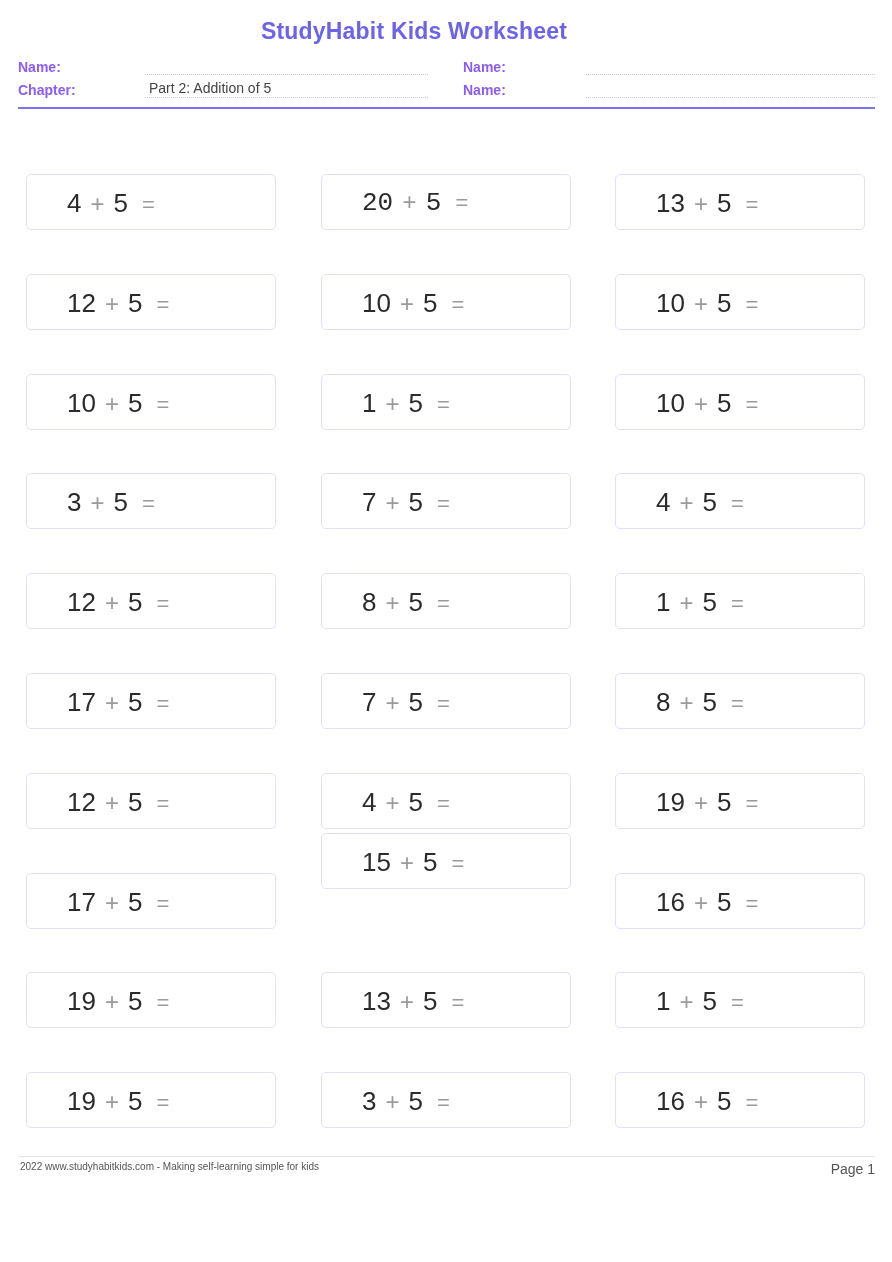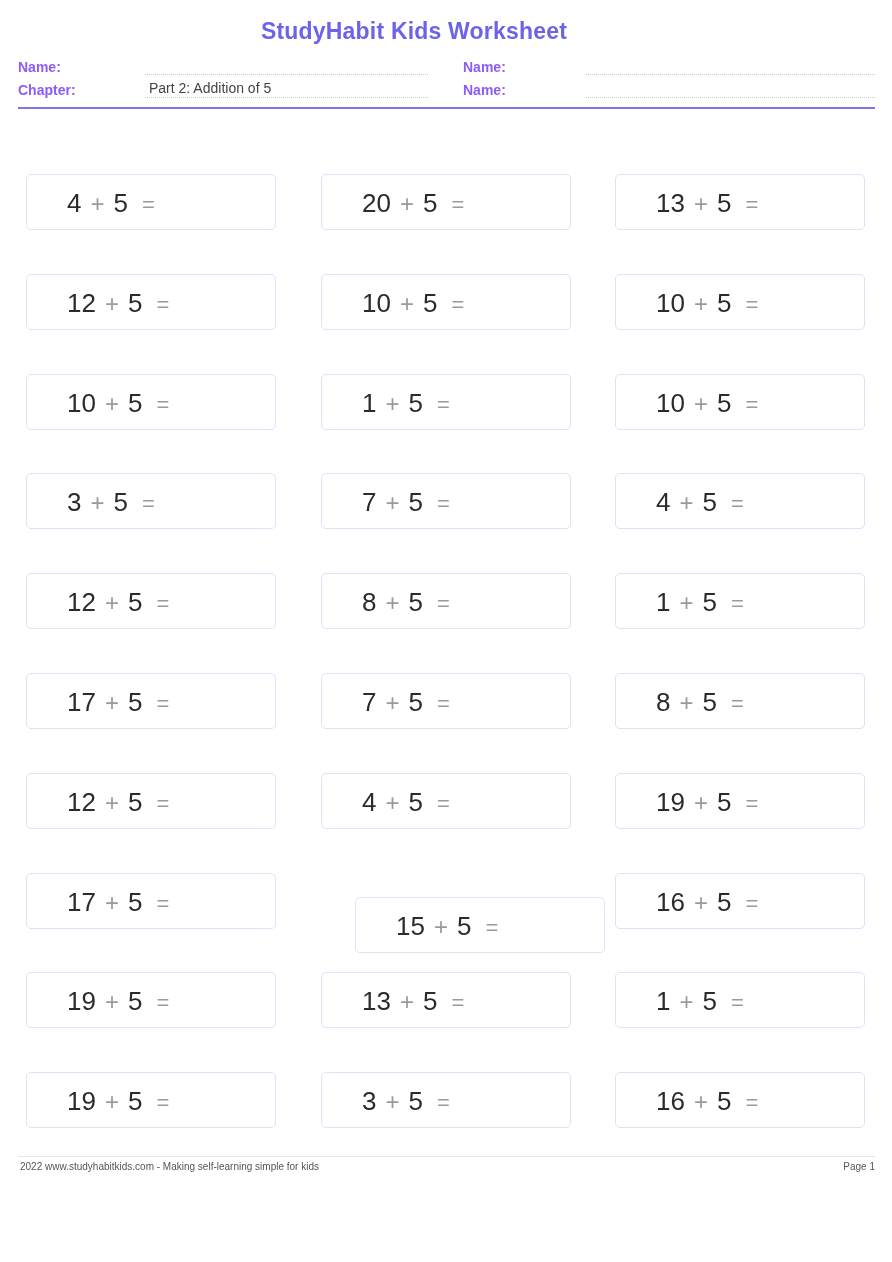--- a/index.html
+++ b/index.html
@@ -10,21 +10,21 @@
   .meta-line { position: absolute; border-bottom: 1px dotted #c8c8c8; height: 18px; font-size: 14px; color: #444; padding-left: 4px; box-sizing: border-box; }
   .header-rule { position: absolute; top: 107px; left: 18px; width: 857px; height: 2px; background: #7b74ea; }
   .grid { position: absolute; top: 174px; left: 26px; }
   .box { position: absolute; width: 250px; height: 56px; border: 1px solid #e1e0f7; border-radius: 5px; box-sizing: border-box; background: #fff; }
   .expr { position: absolute; top: 13px; left: 40px; font-size: 26px; line-height: 30px; white-space: nowrap; }
   .num { color: #2b2b2b; }
   .op { color: #9a9a9a; margin: 0 9px; font-size: 24px; }
   .eq { color: #9a9a9a; margin-left: 14px; font-size: 22px; }
   .footer-rule { position: absolute; top: 1156px; left: 18px; width: 857px; height: 1px; background: #e6e6e6; }
   .footer-left { position: absolute; top: 1161px; left: 20px; font-size: 10px; color: #555; }
-  .footer-right { position: absolute; top: 1161px; right: 17px; font-size: 10px; color: #555; }
+  .footer-right { position: absolute; top: 1161px; right: 17px; font-size: 14px; color: #555; }
 </style>
 </head>
 <body>
 
 <div class="title">StudyHabit Kids Worksheet</div>
 
 <div class="meta-row" style="top:57px;">
   <span class="meta-label" style="left:0;">Name:</span>
   <div class="meta-line" style="left:127px; width:283px;"></div>
   <span class="meta-label" style="left:445px;">Name:</span>
@@ -37,21 +37,21 @@
   <span class="meta-label" style="left:445px;">Name:</span>
   <div class="meta-line" style="left:568px; width:289px;"></div>
 </div>
 
 <div class="header-rule"></div>
 
 <div class="grid" id="grid">
     <div class="box" style="left: 0px; top: 0px;">
       <div class="expr"><span class="num">4</span><span class="op">+</span><span class="num">5</span><span class="eq">=</span></div>
     </div>
-    <div class="box" style="left: 295px; top: 0px;">
+    <div class="box" style="left: 295px; top: 0px; font-family: Liberation Mono, monospace;">
       <div class="expr"><span class="num">20</span><span class="op">+</span><span class="num">5</span><span class="eq">=</span></div>
     </div>
     <div class="box" style="left: 589px; top: 0px;">
       <div class="expr"><span class="num">13</span><span class="op">+</span><span class="num">5</span><span class="eq">=</span></div>
     </div>
     <div class="box" style="left: 0px; top: 100px;">
       <div class="expr"><span class="num">12</span><span class="op">+</span><span class="num">5</span><span class="eq">=</span></div>
     </div>
     <div class="box" style="left: 295px; top: 100px;">
       <div class="expr"><span class="num">10</span><span class="op">+</span><span class="num">5</span><span class="eq">=</span></div>
@@ -100,21 +100,21 @@
     </div>
     <div class="box" style="left: 295px; top: 599px;">
       <div class="expr"><span class="num">4</span><span class="op">+</span><span class="num">5</span><span class="eq">=</span></div>
     </div>
     <div class="box" style="left: 589px; top: 599px;">
       <div class="expr"><span class="num">19</span><span class="op">+</span><span class="num">5</span><span class="eq">=</span></div>
     </div>
     <div class="box" style="left: 0px; top: 699px;">
       <div class="expr"><span class="num">17</span><span class="op">+</span><span class="num">5</span><span class="eq">=</span></div>
     </div>
-    <div class="box" style="left: 295px; top: 723px; margin-left: 34px;">
+    <div class="box" style="left: 295px; top: 659px;">
       <div class="expr"><span class="num">15</span><span class="op">+</span><span class="num">5</span><span class="eq">=</span></div>
     </div>
     <div class="box" style="left: 589px; top: 699px;">
       <div class="expr"><span class="num">16</span><span class="op">+</span><span class="num">5</span><span class="eq">=</span></div>
     </div>
     <div class="box" style="left: 0px; top: 798px;">
       <div class="expr"><span class="num">19</span><span class="op">+</span><span class="num">5</span><span class="eq">=</span></div>
     </div>
     <div class="box" style="left: 295px; top: 798px;">
       <div class="expr"><span class="num">13</span><span class="op">+</span><span class="num">5</span><span class="eq">=</span></div>

